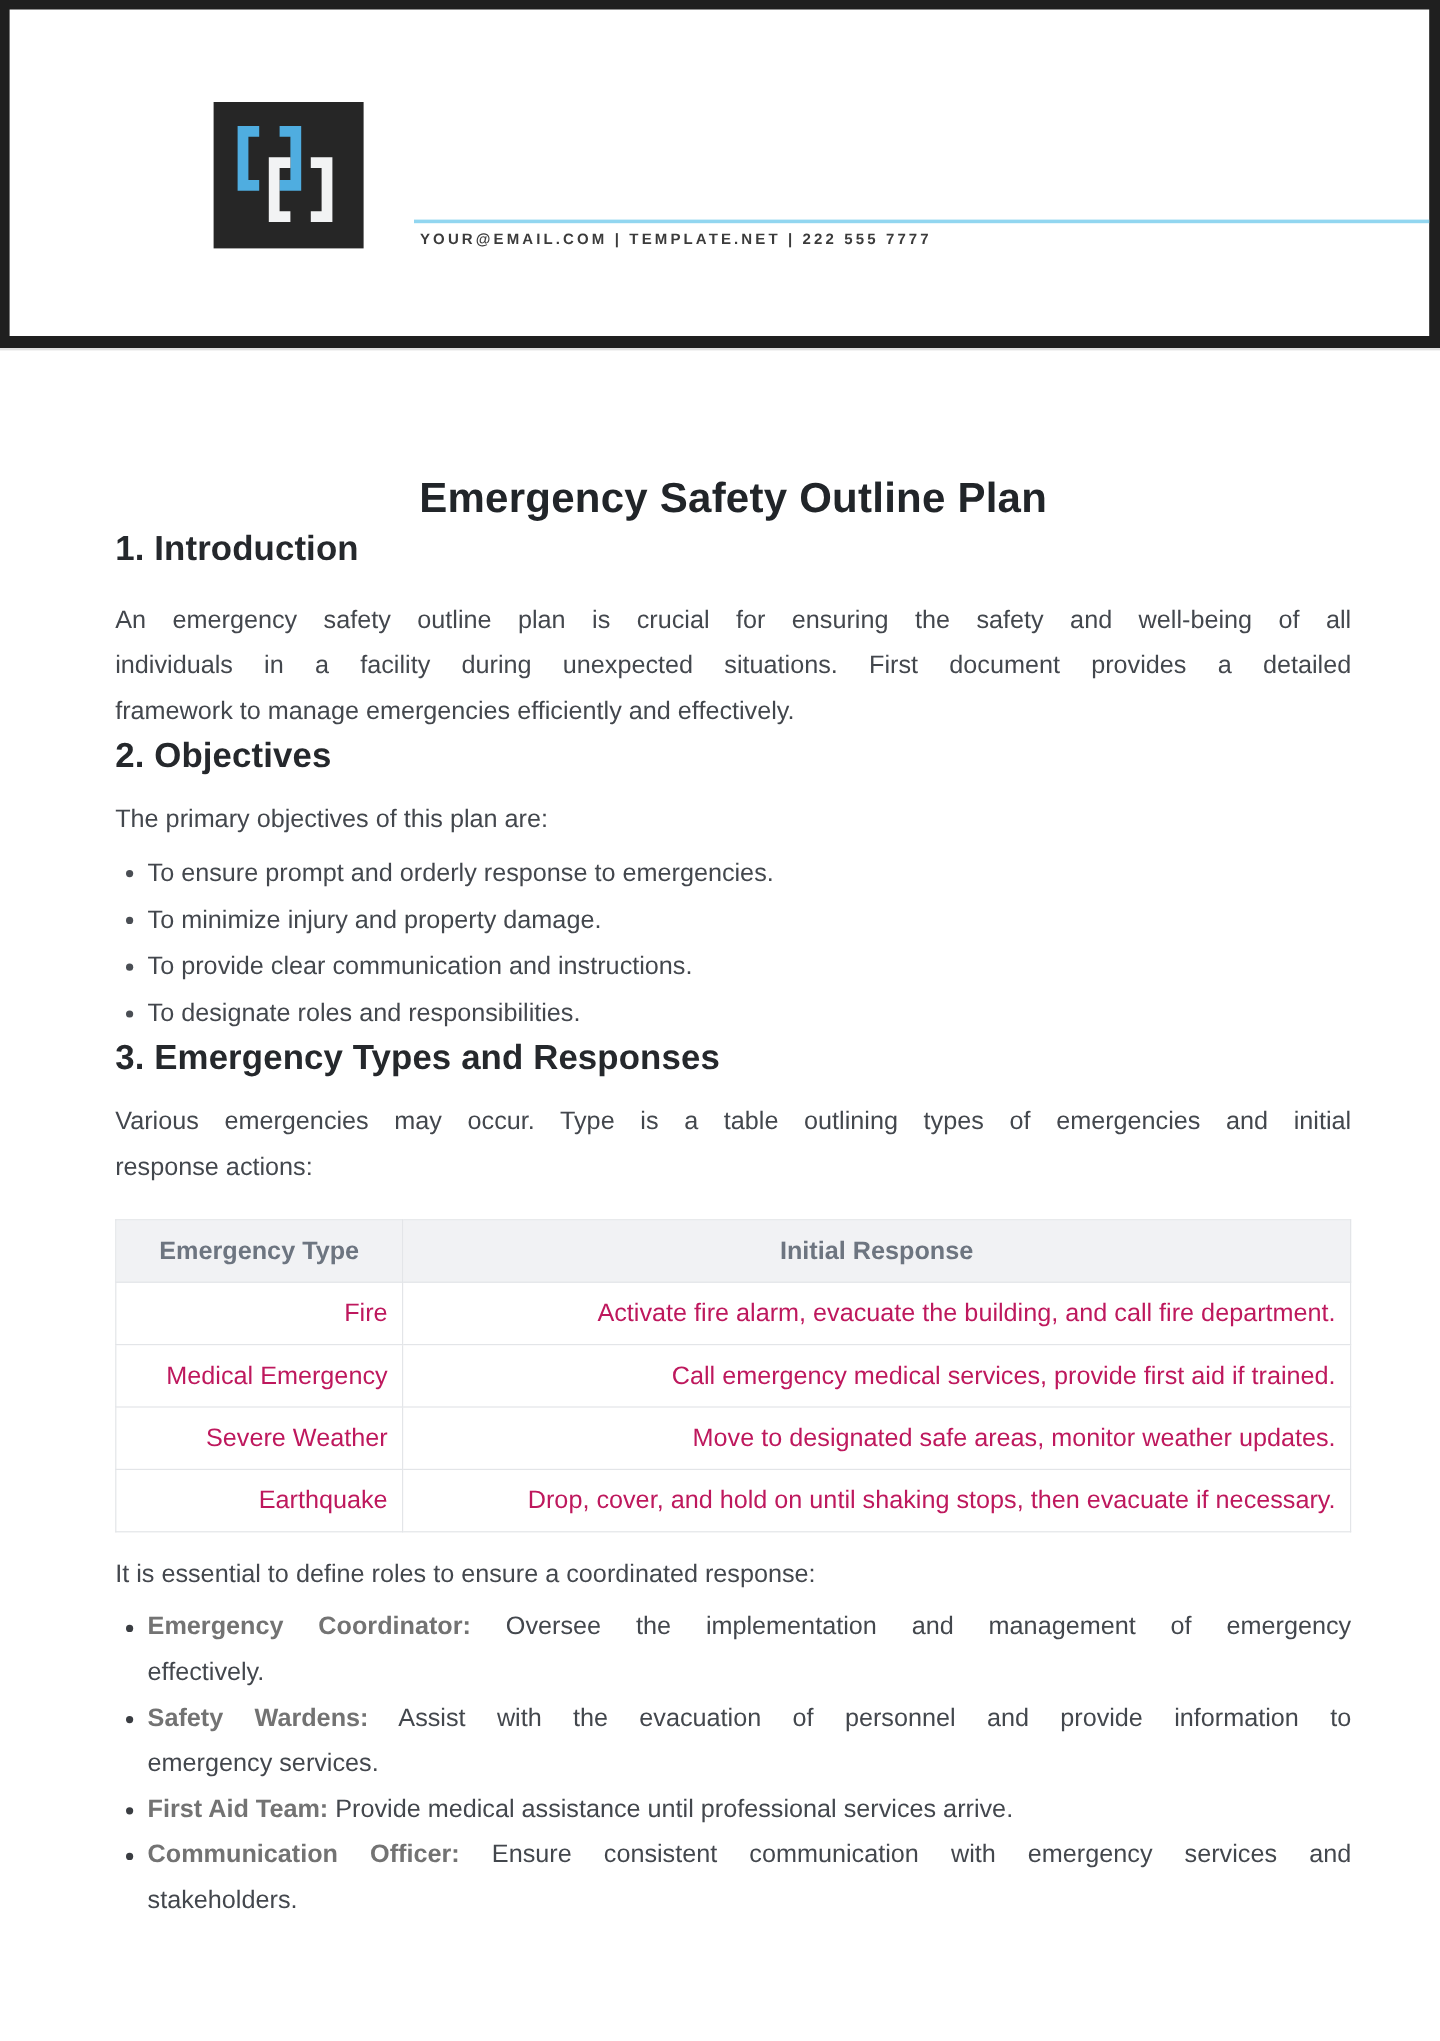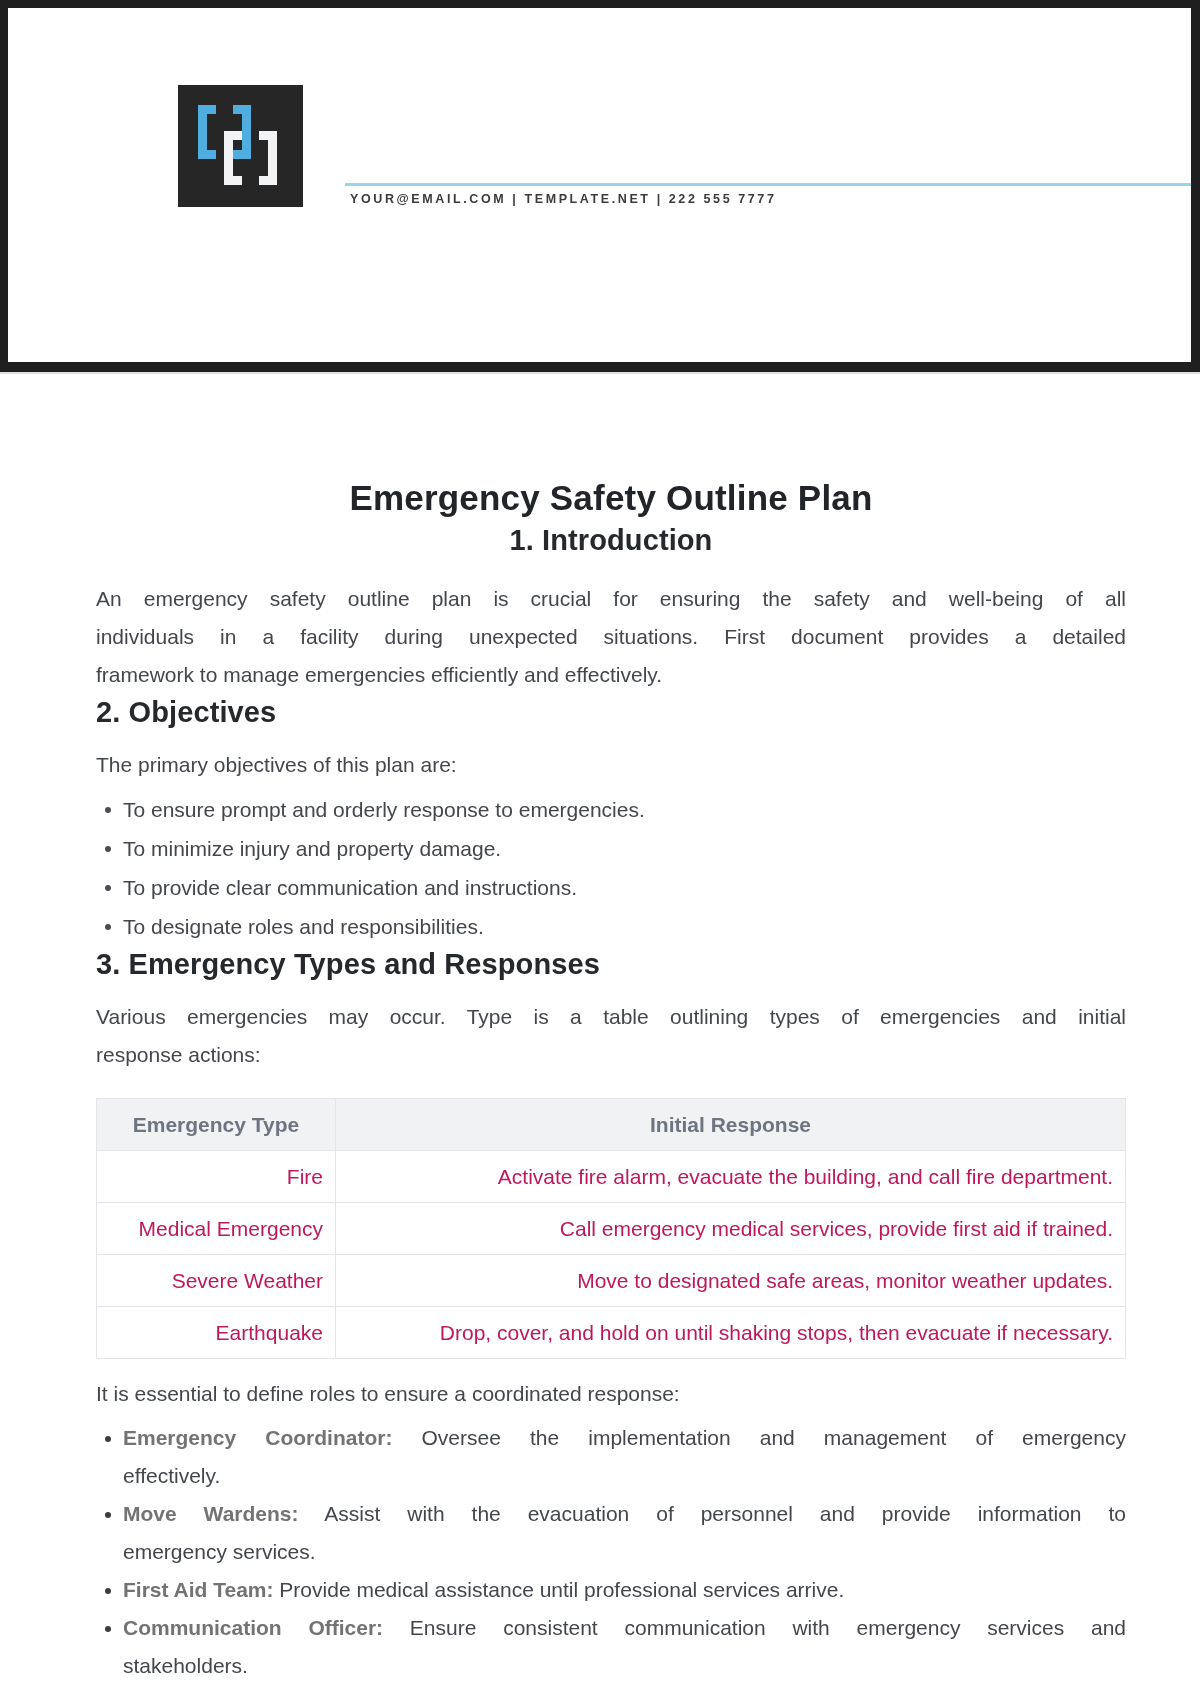--- a/index.html
+++ b/index.html
@@ -5,21 +5,21 @@
   html,body{margin:0;padding:0;}
   body{
     width:1200px;height:1701px;position:relative;overflow:hidden;
     background:#ffffff;
     font-family:"Liberation Sans","DejaVu Sans",sans-serif;
     -webkit-font-smoothing:antialiased;
   }
   
   .lh-header{
     position:relative;box-sizing:border-box;
-    height:372px;background:#ffffff;
+    height:290px;background:#ffffff;
     border:8px solid #1f1f1f;
     border-right-width:9px;border-bottom-width:10px;
   }
   .header-shadow{height:2px;background:#e0e0e0;}
   .logo-box{
     position:absolute;left:170px;top:77px;width:125px;height:122px;
     background:#262626;
   }
   .accent-line{
     position:absolute;left:337px;top:175px;right:0;height:3px;
@@ -33,21 +33,21 @@
   .content{width:1030px;margin-left:96px;}
   .doc-title{
     margin:100px 0 0 0;
     font-size:35px;line-height:48px;font-weight:bold;
     color:#212529;text-align:center;letter-spacing:0.2px;
   }
   h2.sec{
     margin:0;font-size:29px;line-height:36px;font-weight:bold;
     color:#25282c;letter-spacing:0.1px;
   }
-  .mt-h1{margin-top:30px;text-align:center;}
+  .mt-h1{margin-top:30px;}
   .mt-h2{margin-top:8px;}
   .mt-h3{margin-top:6px;}
   .mt-h4{margin-top:8px;}
   .para{
     margin:16px 0 0 0;font-size:21px;line-height:38px;color:#43474d;
   }
   .para.first{margin-top:22px;}
   .pline{display:block;}
   .pline.j{text-align:justify;text-align-last:justify;}
   ul.blist{
@@ -161,21 +161,21 @@
       </tbody>
   </table>
 
   <p class="para">It is essential to define roles to ensure a coordinated response:</p>
   <ul class="blist roles">
       <li>
         <span class="pline j"><b>Emergency Coordinator:</b> Oversee the implementation and management of emergency</span>
         <span class="pline">effectively.</span>
       </li>
       <li>
-        <span class="pline j"><b>Move Wardens:</b> Assist with the evacuation of personnel and provide information to</span>
+        <span class="pline j"><b>Safety Wardens:</b> Assist with the evacuation of personnel and provide information to</span>
         <span class="pline">emergency services.</span>
       </li>
       <li>
         <span class="pline"><b>First Aid Team:</b> Provide medical assistance until professional services arrive.</span>
       </li>
       <li>
         <span class="pline j"><b>Communication Officer:</b> Ensure consistent communication with emergency services and</span>
         <span class="pline">stakeholders.</span>
       </li>
     </ul>

